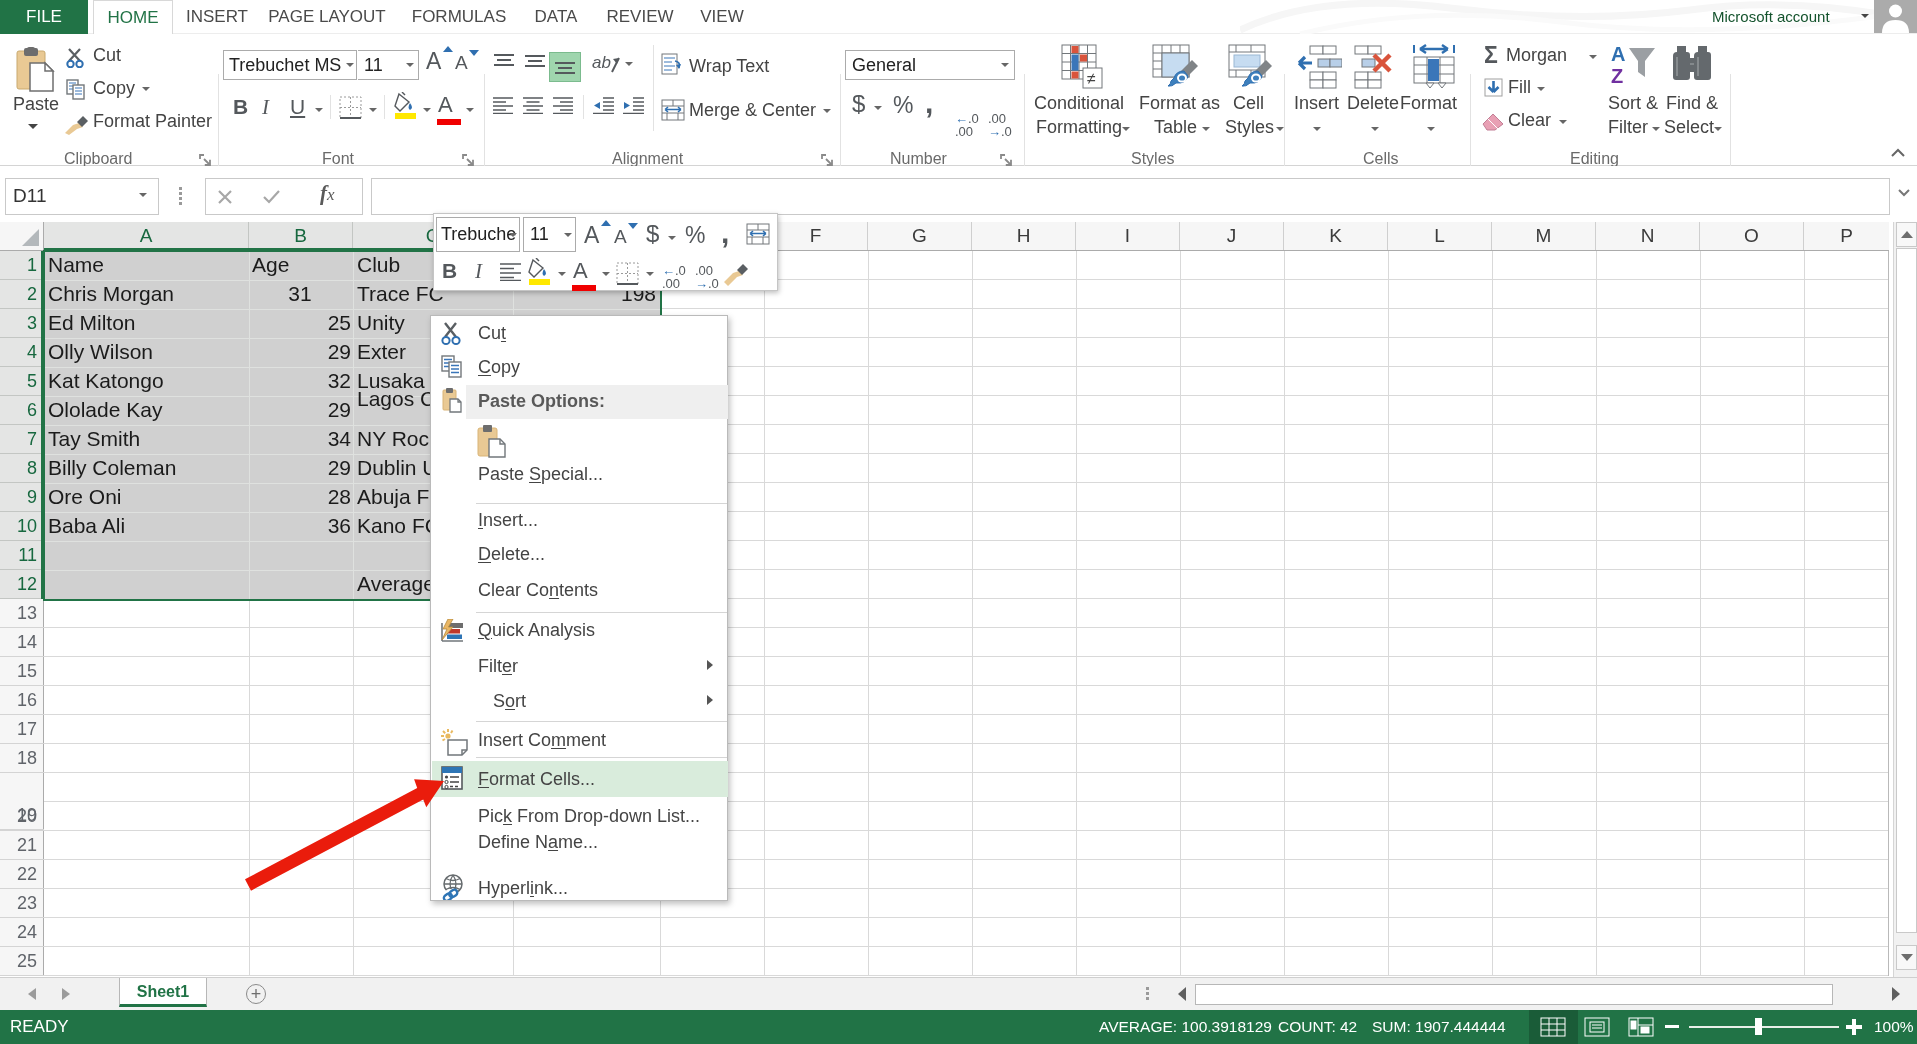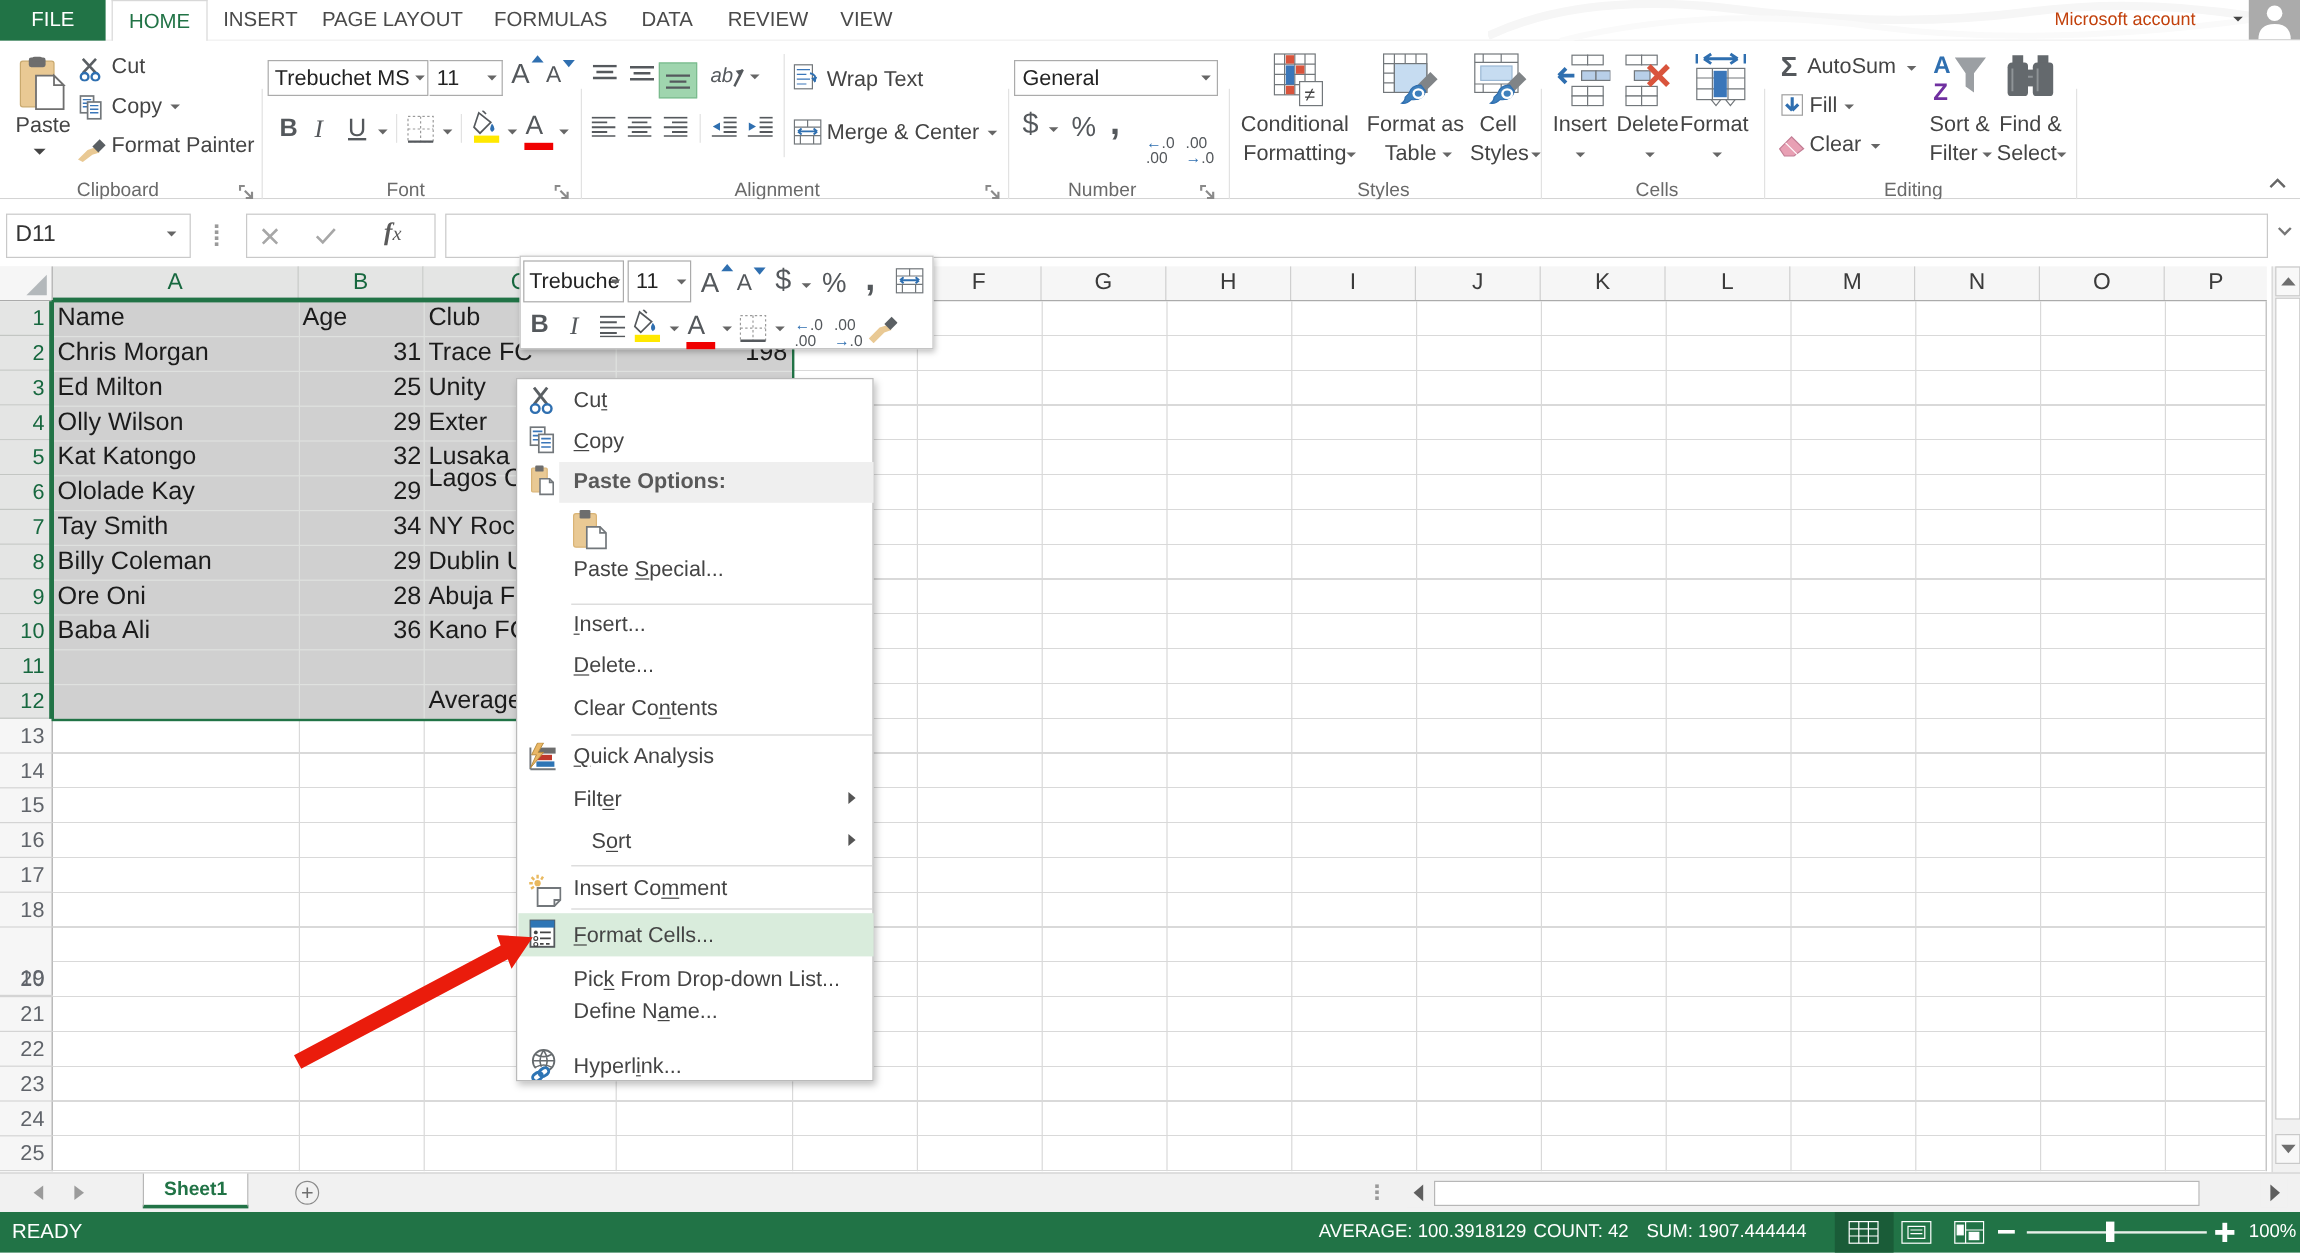--- a/index.html
+++ b/index.html
@@ -10,21 +10,21 @@
 .dds { position:absolute; width:0; height:0; border-left:4px solid transparent; border-right:4px solid transparent; border-top:4px solid #666; }
 .rlbl { position:absolute; font-size:18px; color:#444; white-space:nowrap; }
 .glbl { position:absolute; font-size:16px; color:#6a6a6a; white-space:nowrap; }
 .gsep { position:absolute; width:1px; background:#e2e2e2; top:40px; height:122px; }
 .launcher { position:absolute; width:15px; height:15px; }
 
 #tabbar { position:absolute; left:0; top:0; width:1917px; height:34px; background:#fff; border-bottom:1px solid #ededed; }
 #filetab { position:absolute; left:0; top:0; width:88px; height:34px; background:#217346; color:#fff; font-size:17px; text-align:center; line-height:34px; }
 .rtab { position:absolute; top:0; height:34px; font-size:17px; color:#4a4a4a; line-height:34px; text-align:center; }
 #hometab { position:absolute; left:93px; top:0; width:80px; height:35px; background:#fff; border:1px solid #d8d8d8; border-bottom:none; color:#217346; font-size:17px; text-align:center; line-height:34px; }
-#msacct { position:absolute; top:0; left:1712px; font-size:15px; color:#c2410c; line-height:33px; }
+#msacct { position:absolute; top:0; left:1712px; font-size:15px; color:#14532d; line-height:33px; }
 #avatar { position:absolute; left:1874px; top:0; width:43px; height:33px; background:#ababab; }
 
 #ribbon { position:absolute; left:0; top:34px; width:1917px; height:132px; background:#fff; border-bottom:1px solid #d4d4d4; }
 
 #fbar { position:absolute; left:0; top:166px; width:1917px; height:56px; background:#fff; }
 .fbox { position:absolute; top:12px; height:37px; background:#fff; border:1px solid #c9c9c9; }
 
 #grid { position:absolute; left:0; top:222px; width:1917px; height:755px; background:#fff; }
 #colheads { position:absolute; left:0; top:0; width:1889px; height:29px; background:#f6f6f6; border-bottom:1px solid #ababab; }
 .ch { position:absolute; top:0; height:28px; font-size:19px; color:#3b3b3b; text-align:center; line-height:28px; border-right:1px solid #cfcfcf; }
@@ -302,21 +302,21 @@
     <path d="M2 22 h40 M2 31 h40 M15 14 v26 M28 14 v26" stroke="#72777b"></path>
     <rect x="16" y="16" width="11" height="22" fill="#3a76b9"></rect>
     <path d="M14 40 l4 5 4 -5 z M26 40 l4 5 4 -5 z" fill="#fff" stroke="#72777b"></path>
   </svg>
   <div class="rlbl" style="left:1400px;top:59px;">Format</div>
   <div class="dds" style="left:1427px;top:93px;"></div>
   <div class="glbl" style="left:1363px;top:116px;">Cells</div>
   <div class="gsep" style="left:1470px;"></div>
 
   <div class="abs" style="left:1484px;top:8px;font-size:23px;font-weight:bold;color:#54585c;">Σ</div>
-  <div class="rlbl" style="left:1506px;top:11px;">AutoSum</div>
+  <div class="rlbl" style="left:1506px;top:11px;">Morgan</div>
   <div class="dds" style="left:1589px;top:21px;"></div>
   <svg class="abs" style="left:1484px;top:44px;" width="19" height="19" viewBox="0 0 19 19">
     <rect x="1" y="1" width="17" height="17" fill="#fff" stroke="#a0a0a0"></rect>
     <path d="M9.5 3 v10 M9.5 14 l-5 -5 m5 5 l5 -5" stroke="#2f6fb0" stroke-width="2.6" fill="none"></path>
   </svg>
   <div class="rlbl" style="left:1508px;top:43px;">Fill</div>
   <div class="dds" style="left:1537px;top:53px;"></div>
   <svg class="abs" style="left:1481px;top:77px;" width="24" height="20" viewBox="0 0 24 20">
     <path d="M2 13 L12 3 L22 13 L14 19 L6 19 Z" fill="#e8a0b4" stroke="#c27e95"></path>
     <path d="M7 8 L17 18" stroke="#fff" stroke-width="1"></path>
@@ -457,21 +457,21 @@
     <div class="shline" style="top:290px;"></div>
     <div class="shline" style="top:319px;"></div>
   </div>
 
   <div class="abs" style="left:43px;top:28px;width:619px;height:351px;border:2px solid #217346;"></div>
 
   <div class="cell" style="left:48px;top:29px;">Name</div>
   <div class="cell" style="left:252px;top:29px;">Age</div>
   <div class="cell" style="left:357px;top:29px;">Club</div>
   <div class="cell" style="left:48px;top:58px;">Chris Morgan</div>
-  <div class="cell num" style="left:249px;top:58px;width:102px;">31</div>
+  <div class="cell num" style="left:249px;top:58px;width:102px;text-align:center;">31</div>
   <div class="cell" style="left:357px;top:58px;">Trace FC</div>
   <div class="cell num" style="left:513px;top:58px;width:143px;">198</div>
   <div class="cell" style="left:48px;top:87px;">Ed Milton</div>
   <div class="cell num" style="left:249px;top:87px;width:102px;">25</div>
   <div class="cell" style="left:357px;top:87px;">Unity</div>
   <div class="cell" style="left:48px;top:116px;">Olly Wilson</div>
   <div class="cell num" style="left:249px;top:116px;width:102px;">29</div>
   <div class="cell" style="left:357px;top:116px;">Exter</div>
   <div class="cell" style="left:48px;top:145px;">Kat Katongo</div>
   <div class="cell num" style="left:249px;top:145px;width:102px;">32</div>

